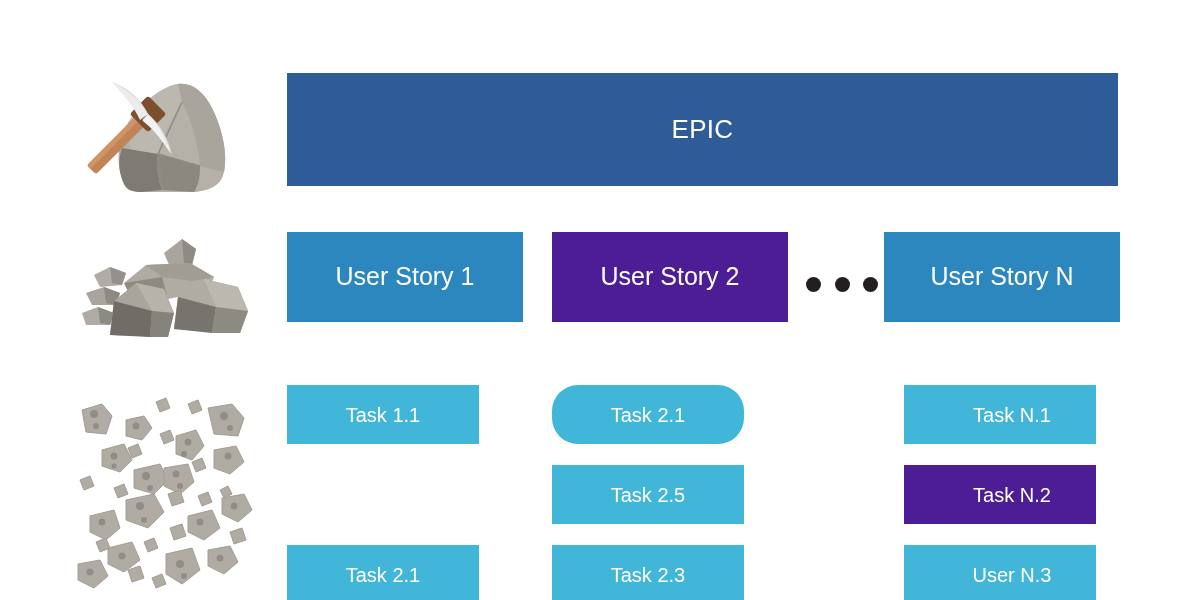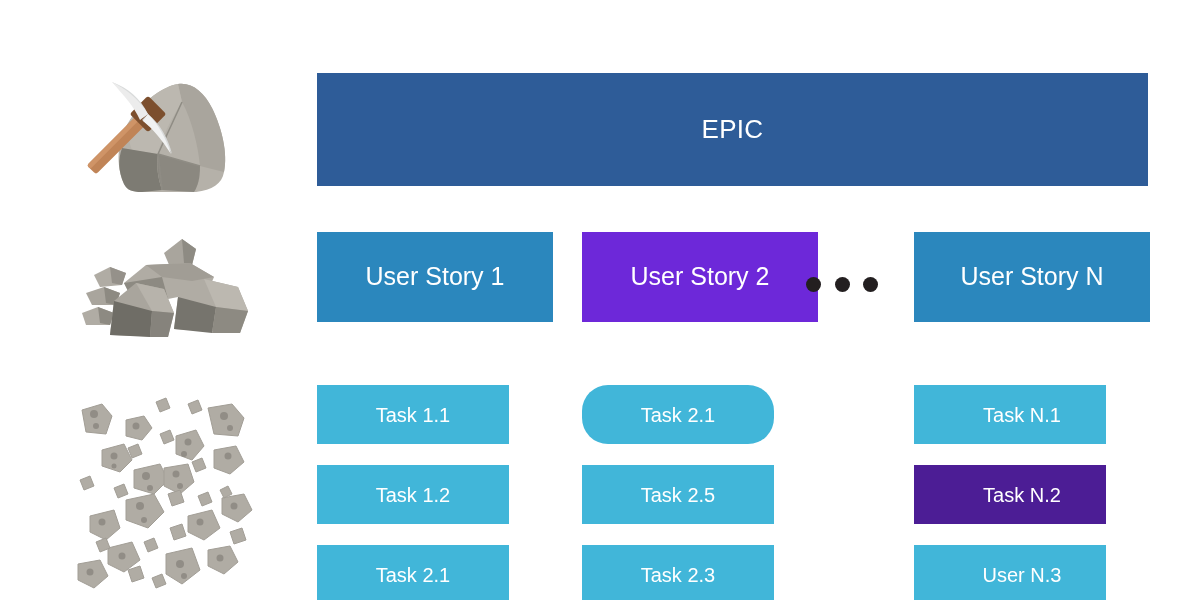--- a/index.html
+++ b/index.html
@@ -27,21 +27,20 @@
   .box {
     position: absolute;
     display: flex;
     align-items: center;
     justify-content: center;
     color: #ffffff;
     box-sizing: border-box;
     text-align: center;
     line-height: 1.1;
     user-select: none;
-    margin-left: 30px;
   }
 
   .epic-box {
     left: 287px;
     top: 73px;
     width: 831px;
     height: 113px;
     font-size: 26px;
     letter-spacing: 0.3px;
   }
@@ -56,21 +55,21 @@
   .story-col-1 { left: 552px; }
   .story-col-2 { left: 884px; }
 
   .task-box {
     width: 192px;
     height: 59px;
     font-size: 20px;
   }
   .task-col-0 { left: 287px; }
   .task-col-1 { left: 552px; }
-  .task-col-2 { left: 884px; padding-left: 24px; }
+  .task-col-2 { left: 904px; padding-left: 24px; }
   .task-row-0 { top: 385px; }
   .task-row-1 { top: 465px; }
   .task-row-2 { top: 545px; }
 
   
   .ellipsis {
     position: absolute;
     left: 806px;
     top: 276px;
     width: 72px;
@@ -158,21 +157,21 @@
       <path d="M102 104 L106 72 L132 54 L166 62 L176 86 L168 108 Z" fill="#b0aca4"></path>
       <path d="M132 54 L166 62 L176 86 L144 82 Z" fill="#bcb8b0"></path>
       <path d="M106 72 L144 82 L140 108 L102 104 Z" fill="#76746d"></path>
       <path d="M144 82 L176 86 L168 108 L140 108 Z" fill="#8d8a82"></path>
     </svg>
   </div>
 
   <div class="box story-box story-col-0" style="background:#2B87BD;">
     <span>User Story 1</span>
   </div>
-  <div class="box story-box story-col-1" style="background:#6d28d9;">
+  <div class="box story-box story-col-1" style="background:#4c1d95;">
     <span>User Story 2</span>
   </div>
   <div class="ellipsis">
     <span class="dot"></span>
     <span class="dot"></span>
     <span class="dot"></span>
   </div>
   <div class="box story-box story-col-2" style="background:#2B87BD;text-align:right;">
     <span>User Story N</span>
   </div>
@@ -238,23 +237,20 @@
           <circle cx="112" cy="194" r="3"></circle>
         <circle cx="148" cy="176" r="3.5"></circle>
         <circle cx="18" cy="190" r="3.5"></circle>
       </g>
     </svg>
   </div>
 
   <div class="box task-box task-col-0 task-row-0" style="background:#41B6D9;">
     <span>Task 1.1</span>
   </div>
-  <div class="box task-box task-col-0 task-row-1" style="background:#41B6D9;">
-    <span>Task 1.2</span>
-  </div>
   <div class="box task-box task-col-0 task-row-2" style="background:#41B6D9;">
     <span>Task 2.1</span>
   </div>
 
   <div class="box task-box task-col-1 task-row-0" style="background:#41B6D9;border-radius:26px;">
     <span>Task 2.1</span>
   </div>
   <div class="box task-box task-col-1 task-row-1" style="background:#41B6D9;">
     <span>Task 2.5</span>
   </div>

